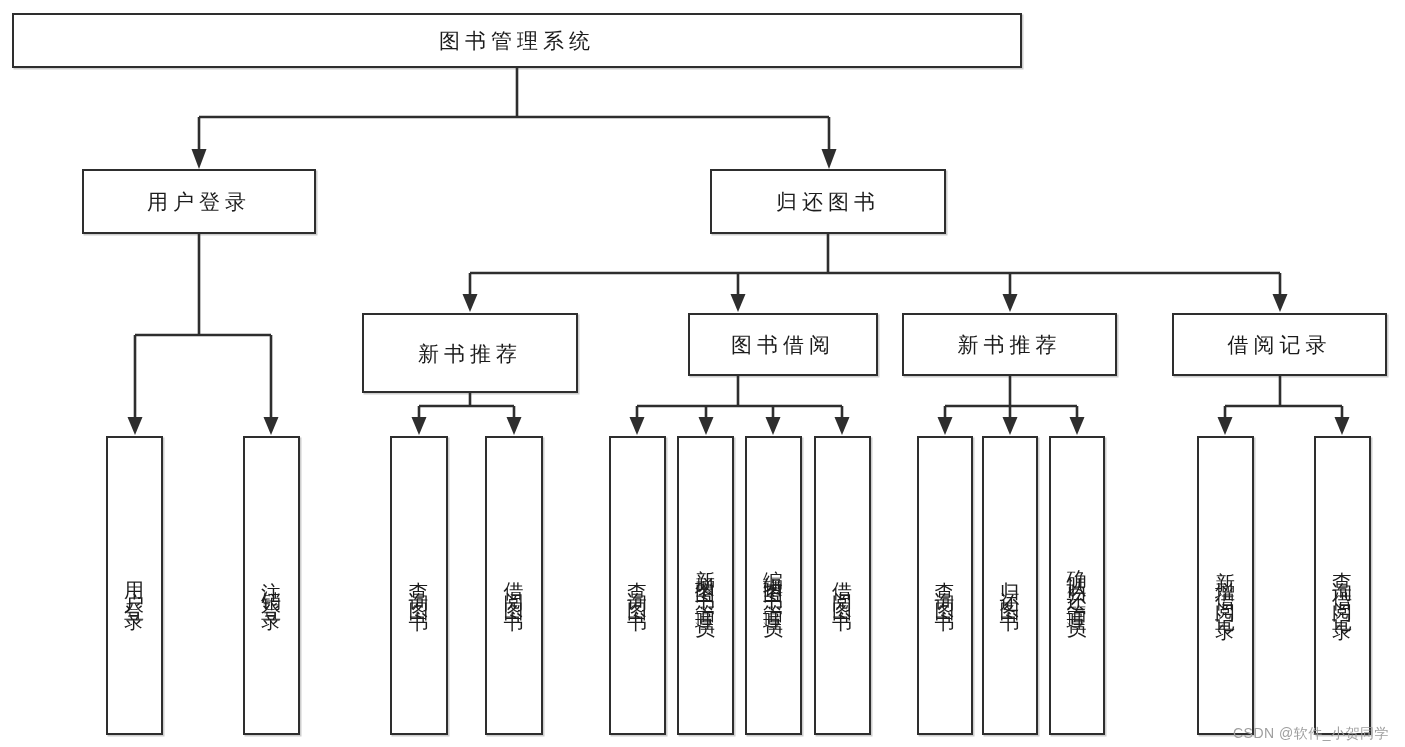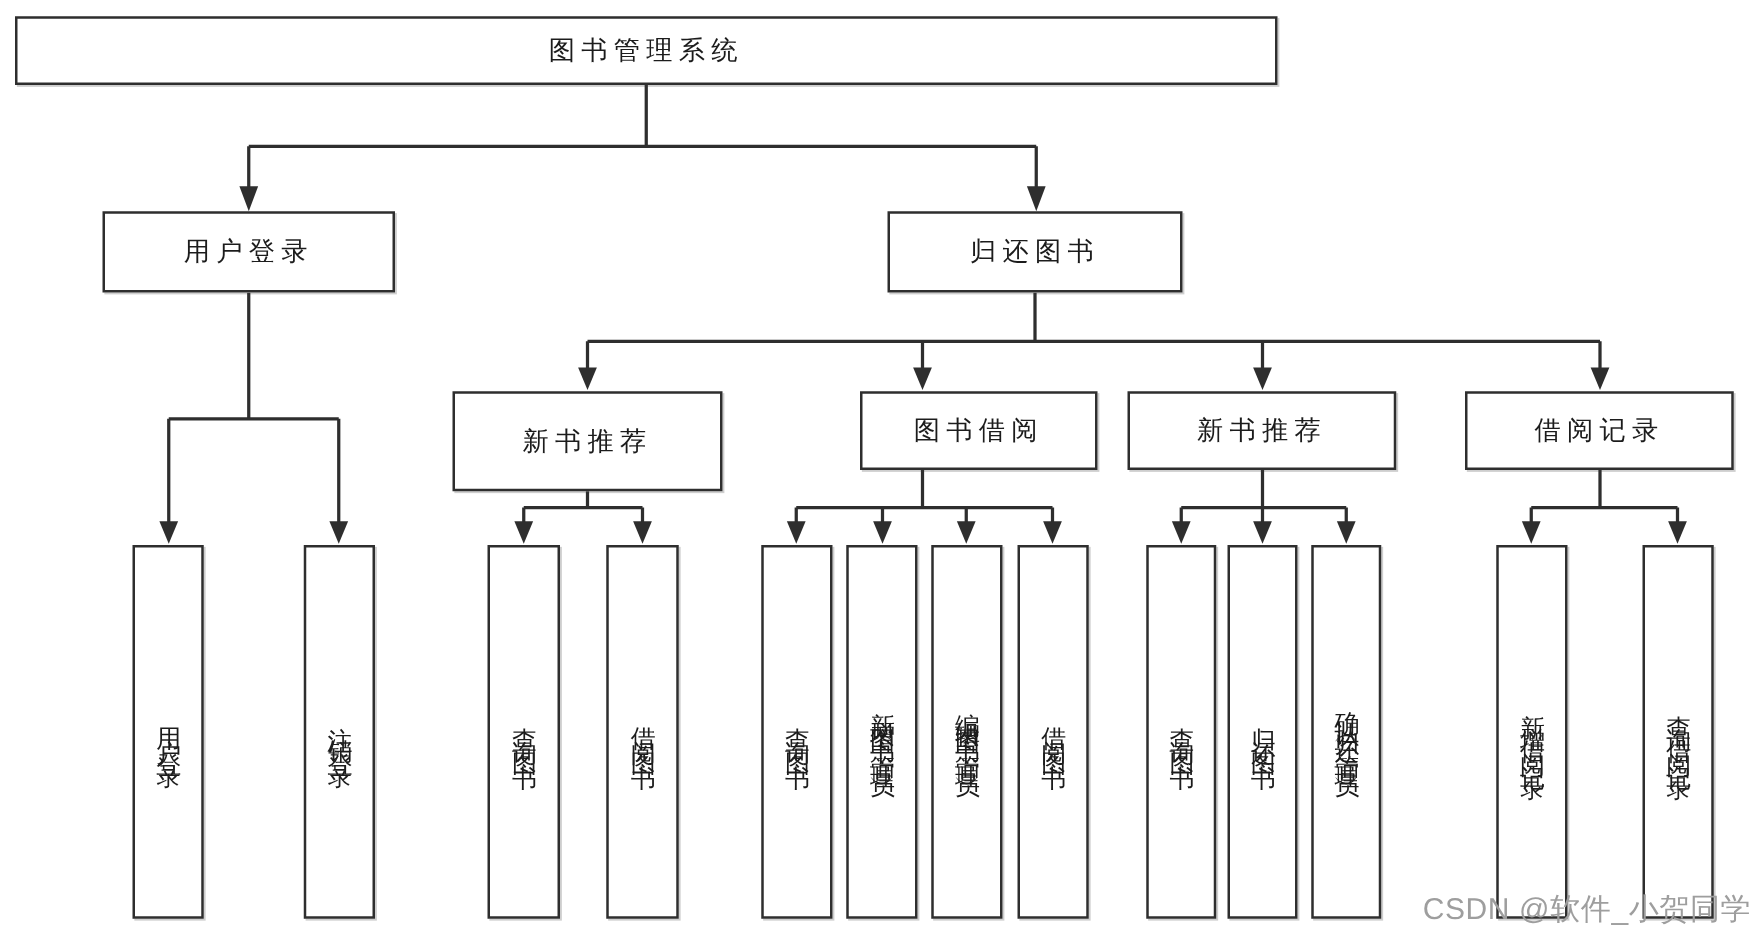--- a/index.html
+++ b/index.html
@@ -48,22 +48,22 @@
     text-orientation:mixed;
     color:var(--text);
     font-size:20px;
     letter-spacing:10px;
     line-height:1;
     white-space:nowrap;
   }
   .leaf.long span{letter-spacing:7px;}
   .watermark{
     position:absolute;
-    right:4px;bottom:4px;
-    font-size:24px;
+    right:16px;bottom:4px;
+    font-size:14px;
     color:var(--watermark);
     letter-spacing:.5px;
     white-space:nowrap;
     z-index:5;
   }
 </style>
 </head>
 <body>
 
 <div class="canvas">

